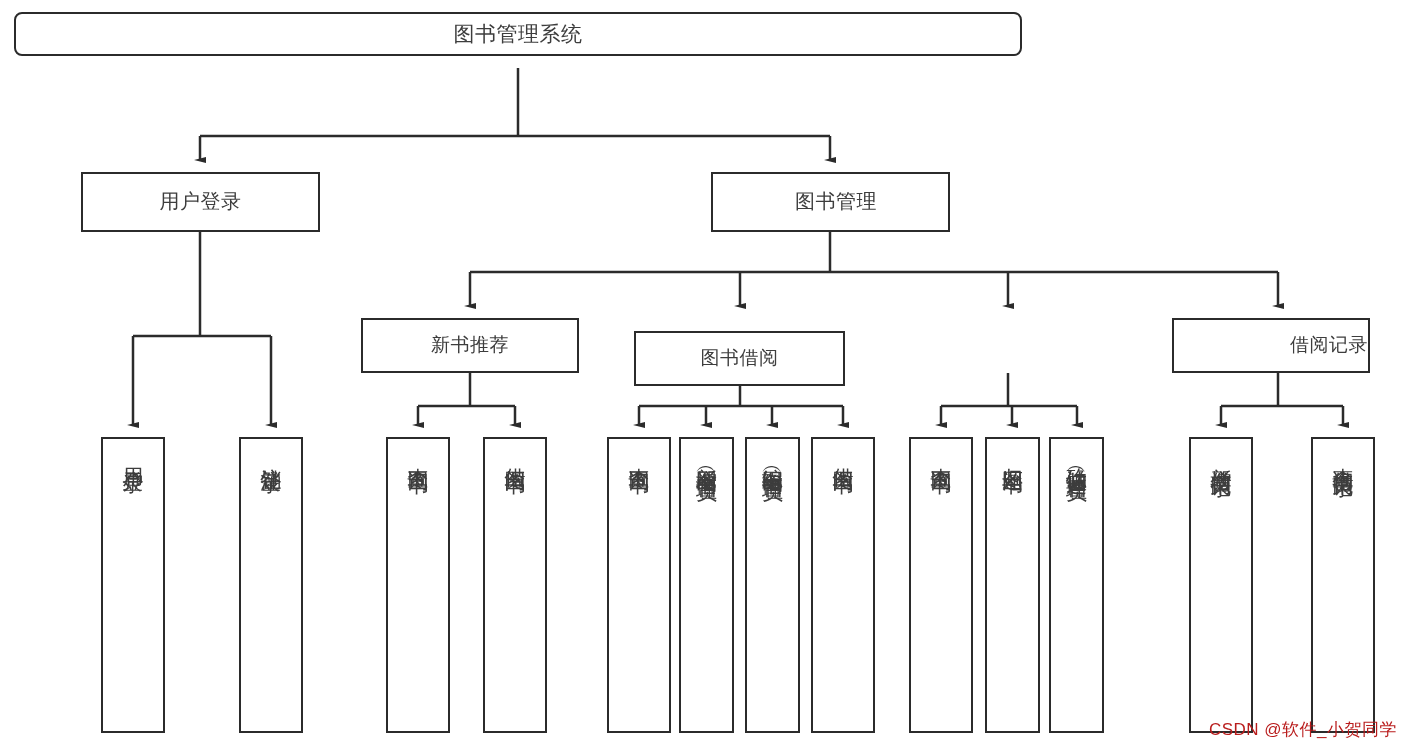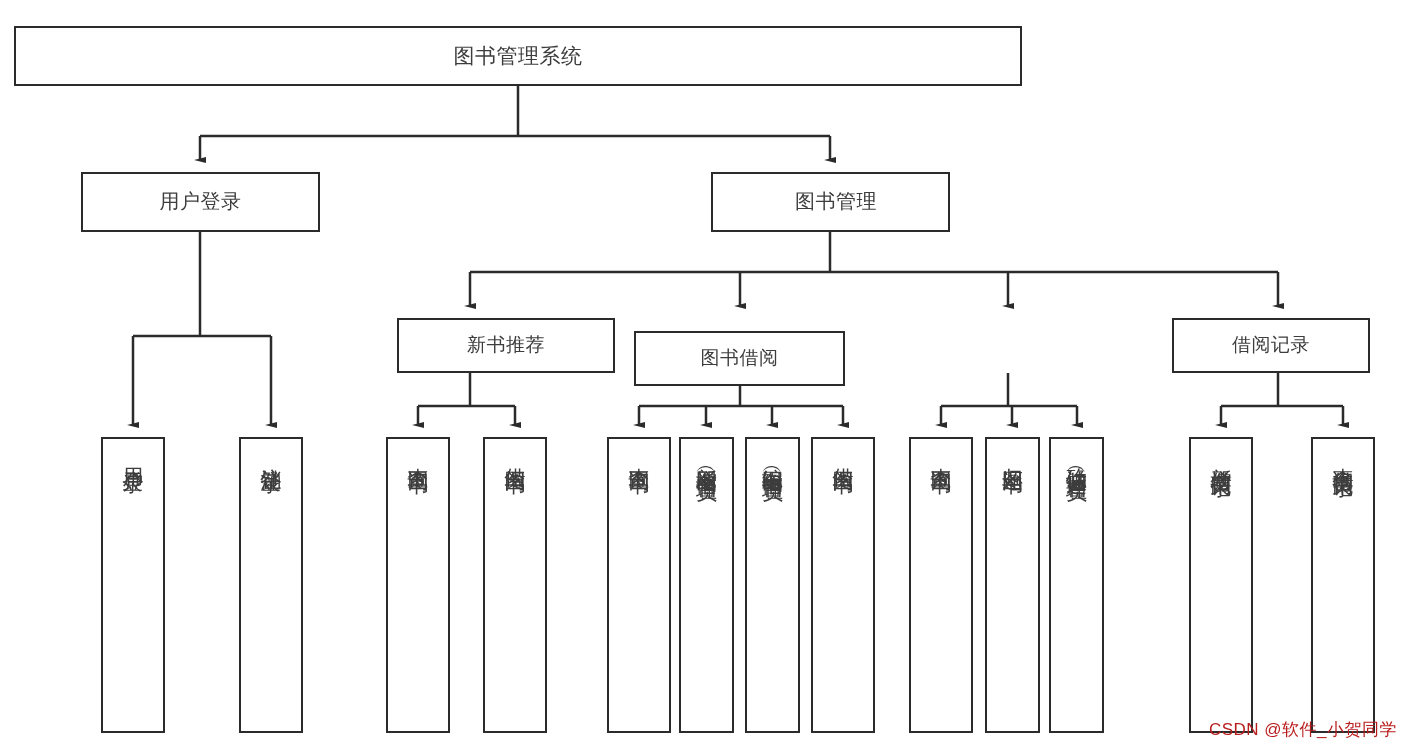--- a/index.html
+++ b/index.html
@@ -127,38 +127,38 @@
     </g>
 
     <g>
       <path d="M1278,373 L1278,406" stroke="#2b2b2b" stroke-width="2.5" fill="none"></path>
       <path d="M1221,406 L1343,406" stroke="#2b2b2b" stroke-width="2.5" fill="none"></path>
       <path d="M1221,406 L1221,425" stroke="#2b2b2b" stroke-width="2.5" fill="none" marker-end="url(#arrowhead)"></path>
       <path d="M1343,406 L1343,425" stroke="#2b2b2b" stroke-width="2.5" fill="none" marker-end="url(#arrowhead)"></path>
     </g>
   </svg>
 
-  <div class="node level0" id="node-root" style="left: 14px; top: 26px; width: 1008px; height: 60px;">
+  <div class="node level0" id="node-root" style="left: 14px; top: 12px; width: 1008px; height: 44px; border-radius: 8px;">
     <span class="node-label">图书管理系统</span>
   </div>
 
   <div class="node level1" id="node-l1-0" style="left: 81px; top: 172px; width: 239px; height: 60px;">
     <span class="node-label">用户登录</span>
   </div>
   <div class="node level1" id="node-l1-1" style="left: 711px; top: 172px; width: 239px; height: 60px; padding-left: 11px;">
     <span class="node-label">图书管理</span>
   </div>
 
-  <div class="node level2" id="node-l2-0" style="left: 361px; top: 318px; width: 218px; height: 55px; margin-left: 36px;">
+  <div class="node level2" id="node-l2-0" style="left: 361px; top: 318px; width: 218px; height: 55px;">
     <span class="node-label">新书推荐</span>
   </div>
   <div class="node level2" id="node-l2-1" style="left: 634px; top: 331px; width: 211px; height: 55px;">
     <span class="node-label">图书借阅</span>
   </div>
-  <div class="node level2" id="node-l2-3" style="left: 1172px; top: 318px; width: 198px; height: 55px;">
+  <div class="node level2" id="node-l2-3" style="left: 1172px; top: 318px; width: 198px; height: 55px; justify-content: flex-end;">
     <span class="node-label">借阅记录</span>
   </div>
 
   <div class="node leaf" id="node-leaf-0" style="left: 101px; top: 437px; width: 64px; height: 296px;">
     <span class="node-label">用户登录</span>
   </div>
   <div class="node leaf" id="node-leaf-1" style="left: 239px; top: 437px; width: 64px; height: 296px;">
     <span class="node-label">注销登录</span>
   </div>
   <div class="node leaf" id="node-leaf-2" style="left: 386px; top: 437px; width: 64px; height: 296px;">

